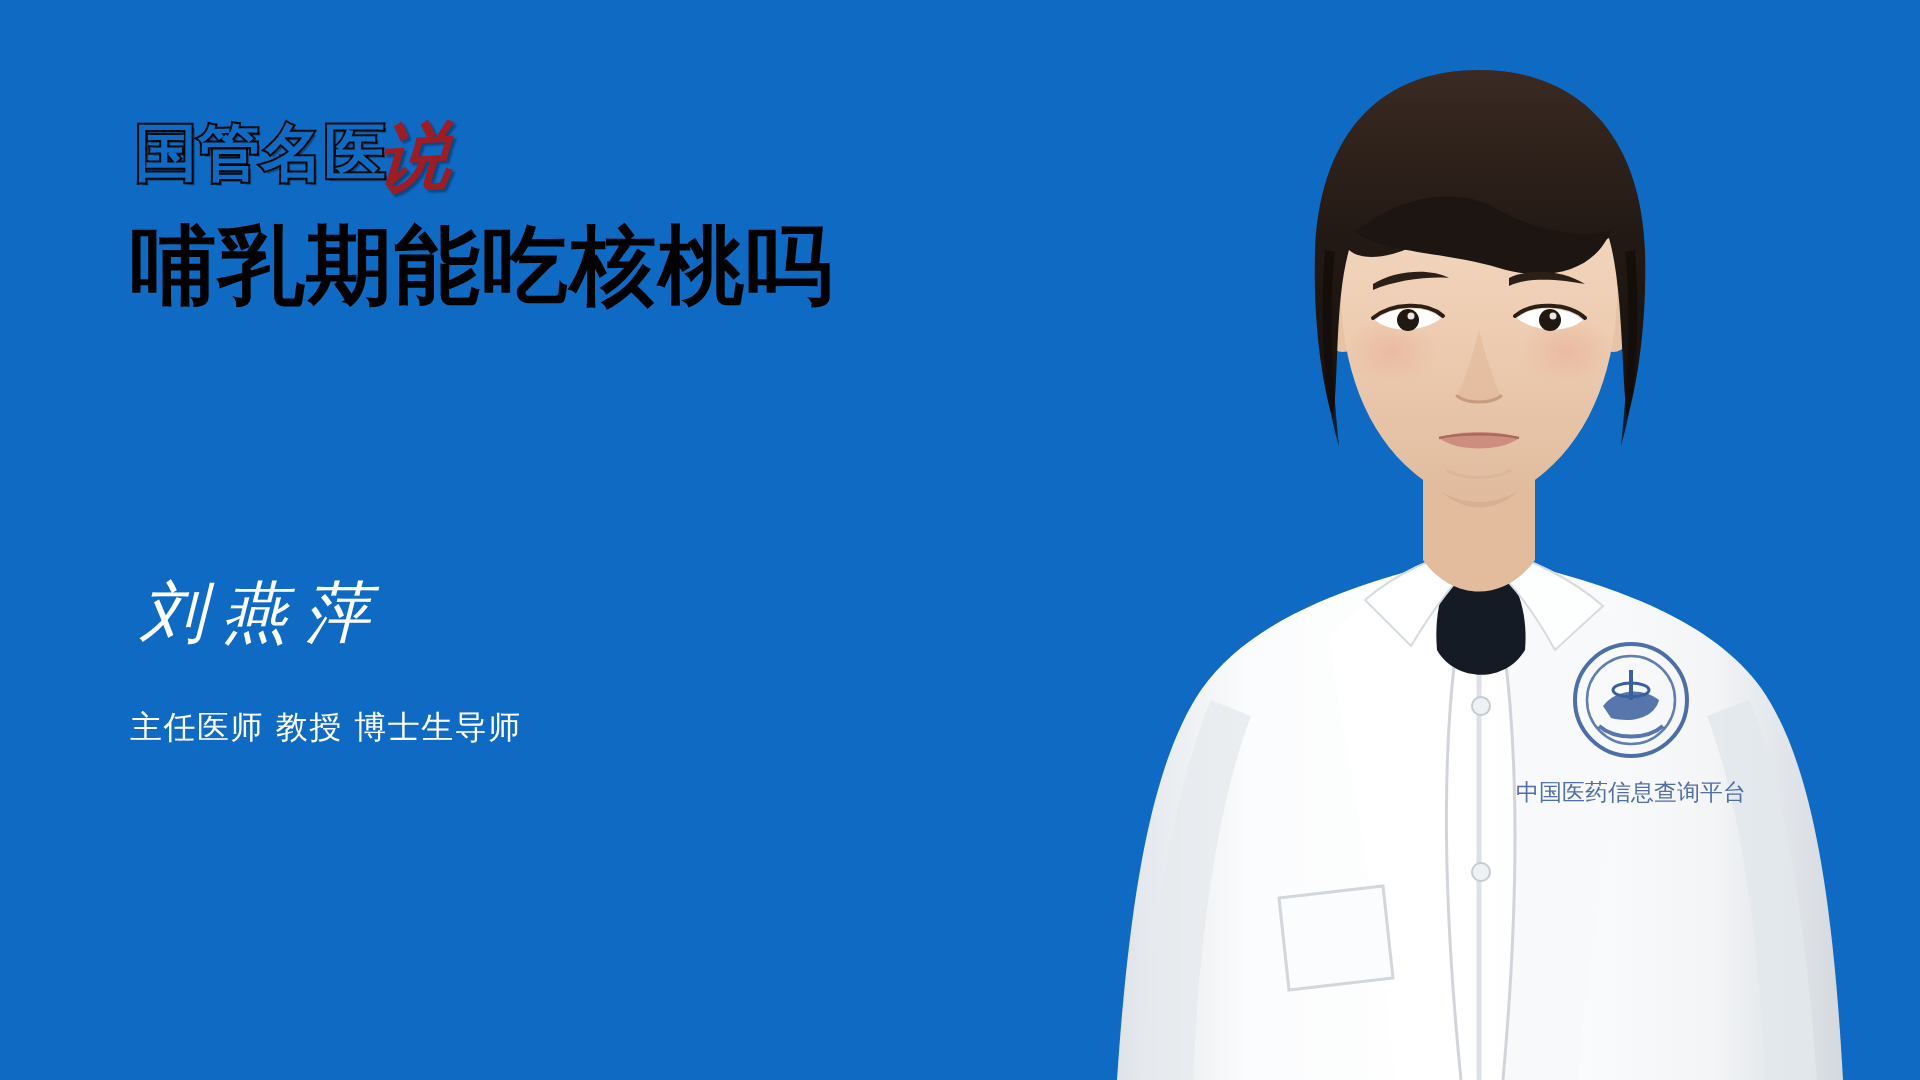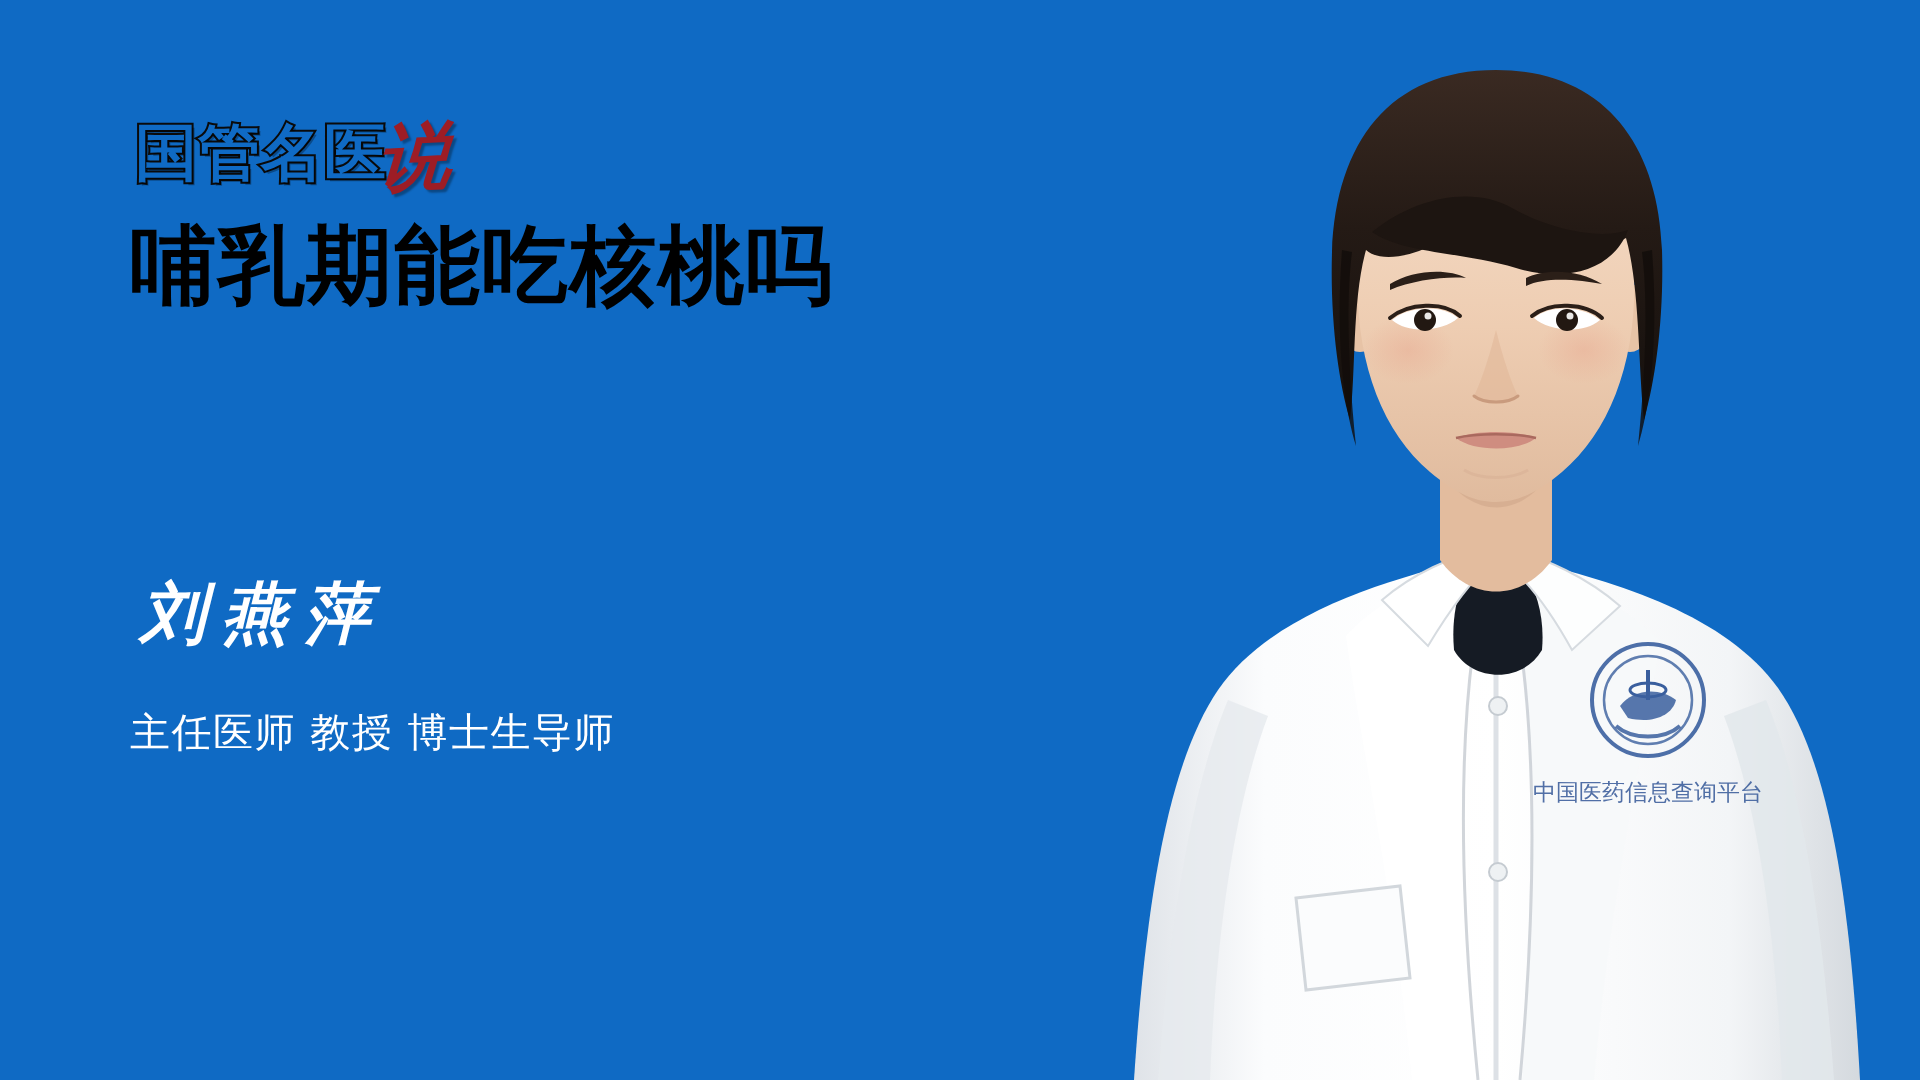--- a/index.html
+++ b/index.html
@@ -70,48 +70,48 @@
     white-space:nowrap;
   }
 
   
   .speaker-name {
     position:absolute;
     left:10px; top:580px;
     font-family:"DejaVu Serif","Liberation Serif",serif;
     font-size:66px;
     line-height:1;
-    font-weight:700;
+    font-weight:400;
     font-style:italic;
     color:#ffffff;
     letter-spacing:16px;
     white-space:nowrap;
   }
 
   
   .creds {
     position:absolute;
     left:0px; top:710px;
     display:flex;
     flex-direction:column;
     gap:42px;
   }
   .cred-line {
-    font-size:40px;
+    font-size:32px;
     line-height:1.1;
     font-weight:400;
     color:#ffffff;
     letter-spacing:1.5px;
     white-space:nowrap;
   }
 
   
   .portrait {
     position:absolute;
-    right:0; bottom:0;
+    right:17px; bottom:0;
     width:860px; height:1080px;
     overflow:hidden;
     margin-top:28px;
   }
   .portrait svg { display:block; width:100%; height:100%; }
 </style>
 </head>
 <body>
 
 <div class="slide">

